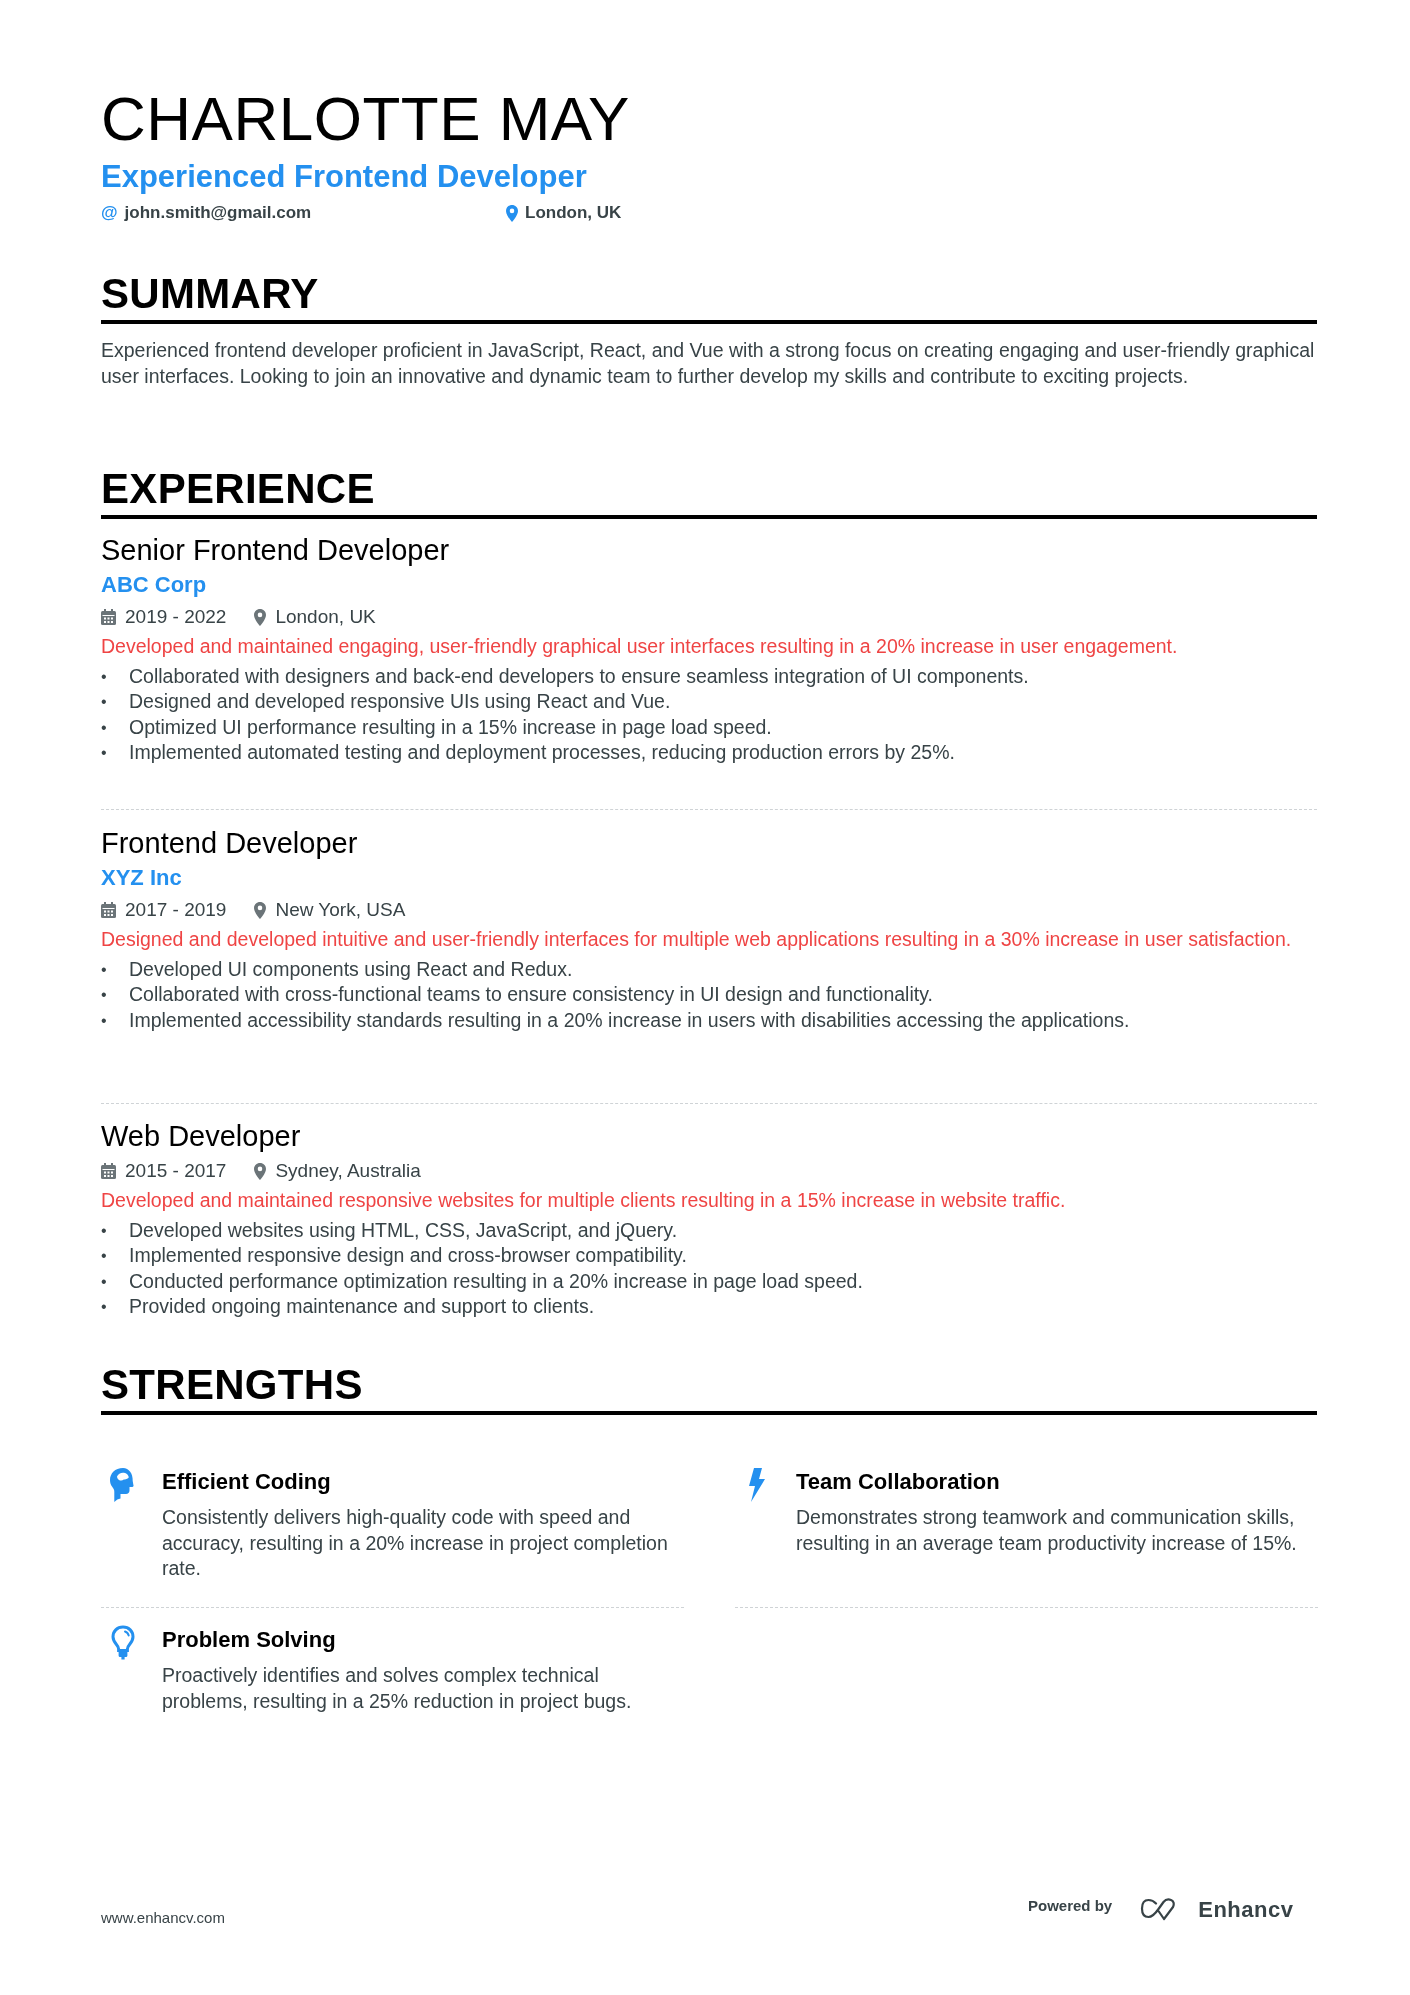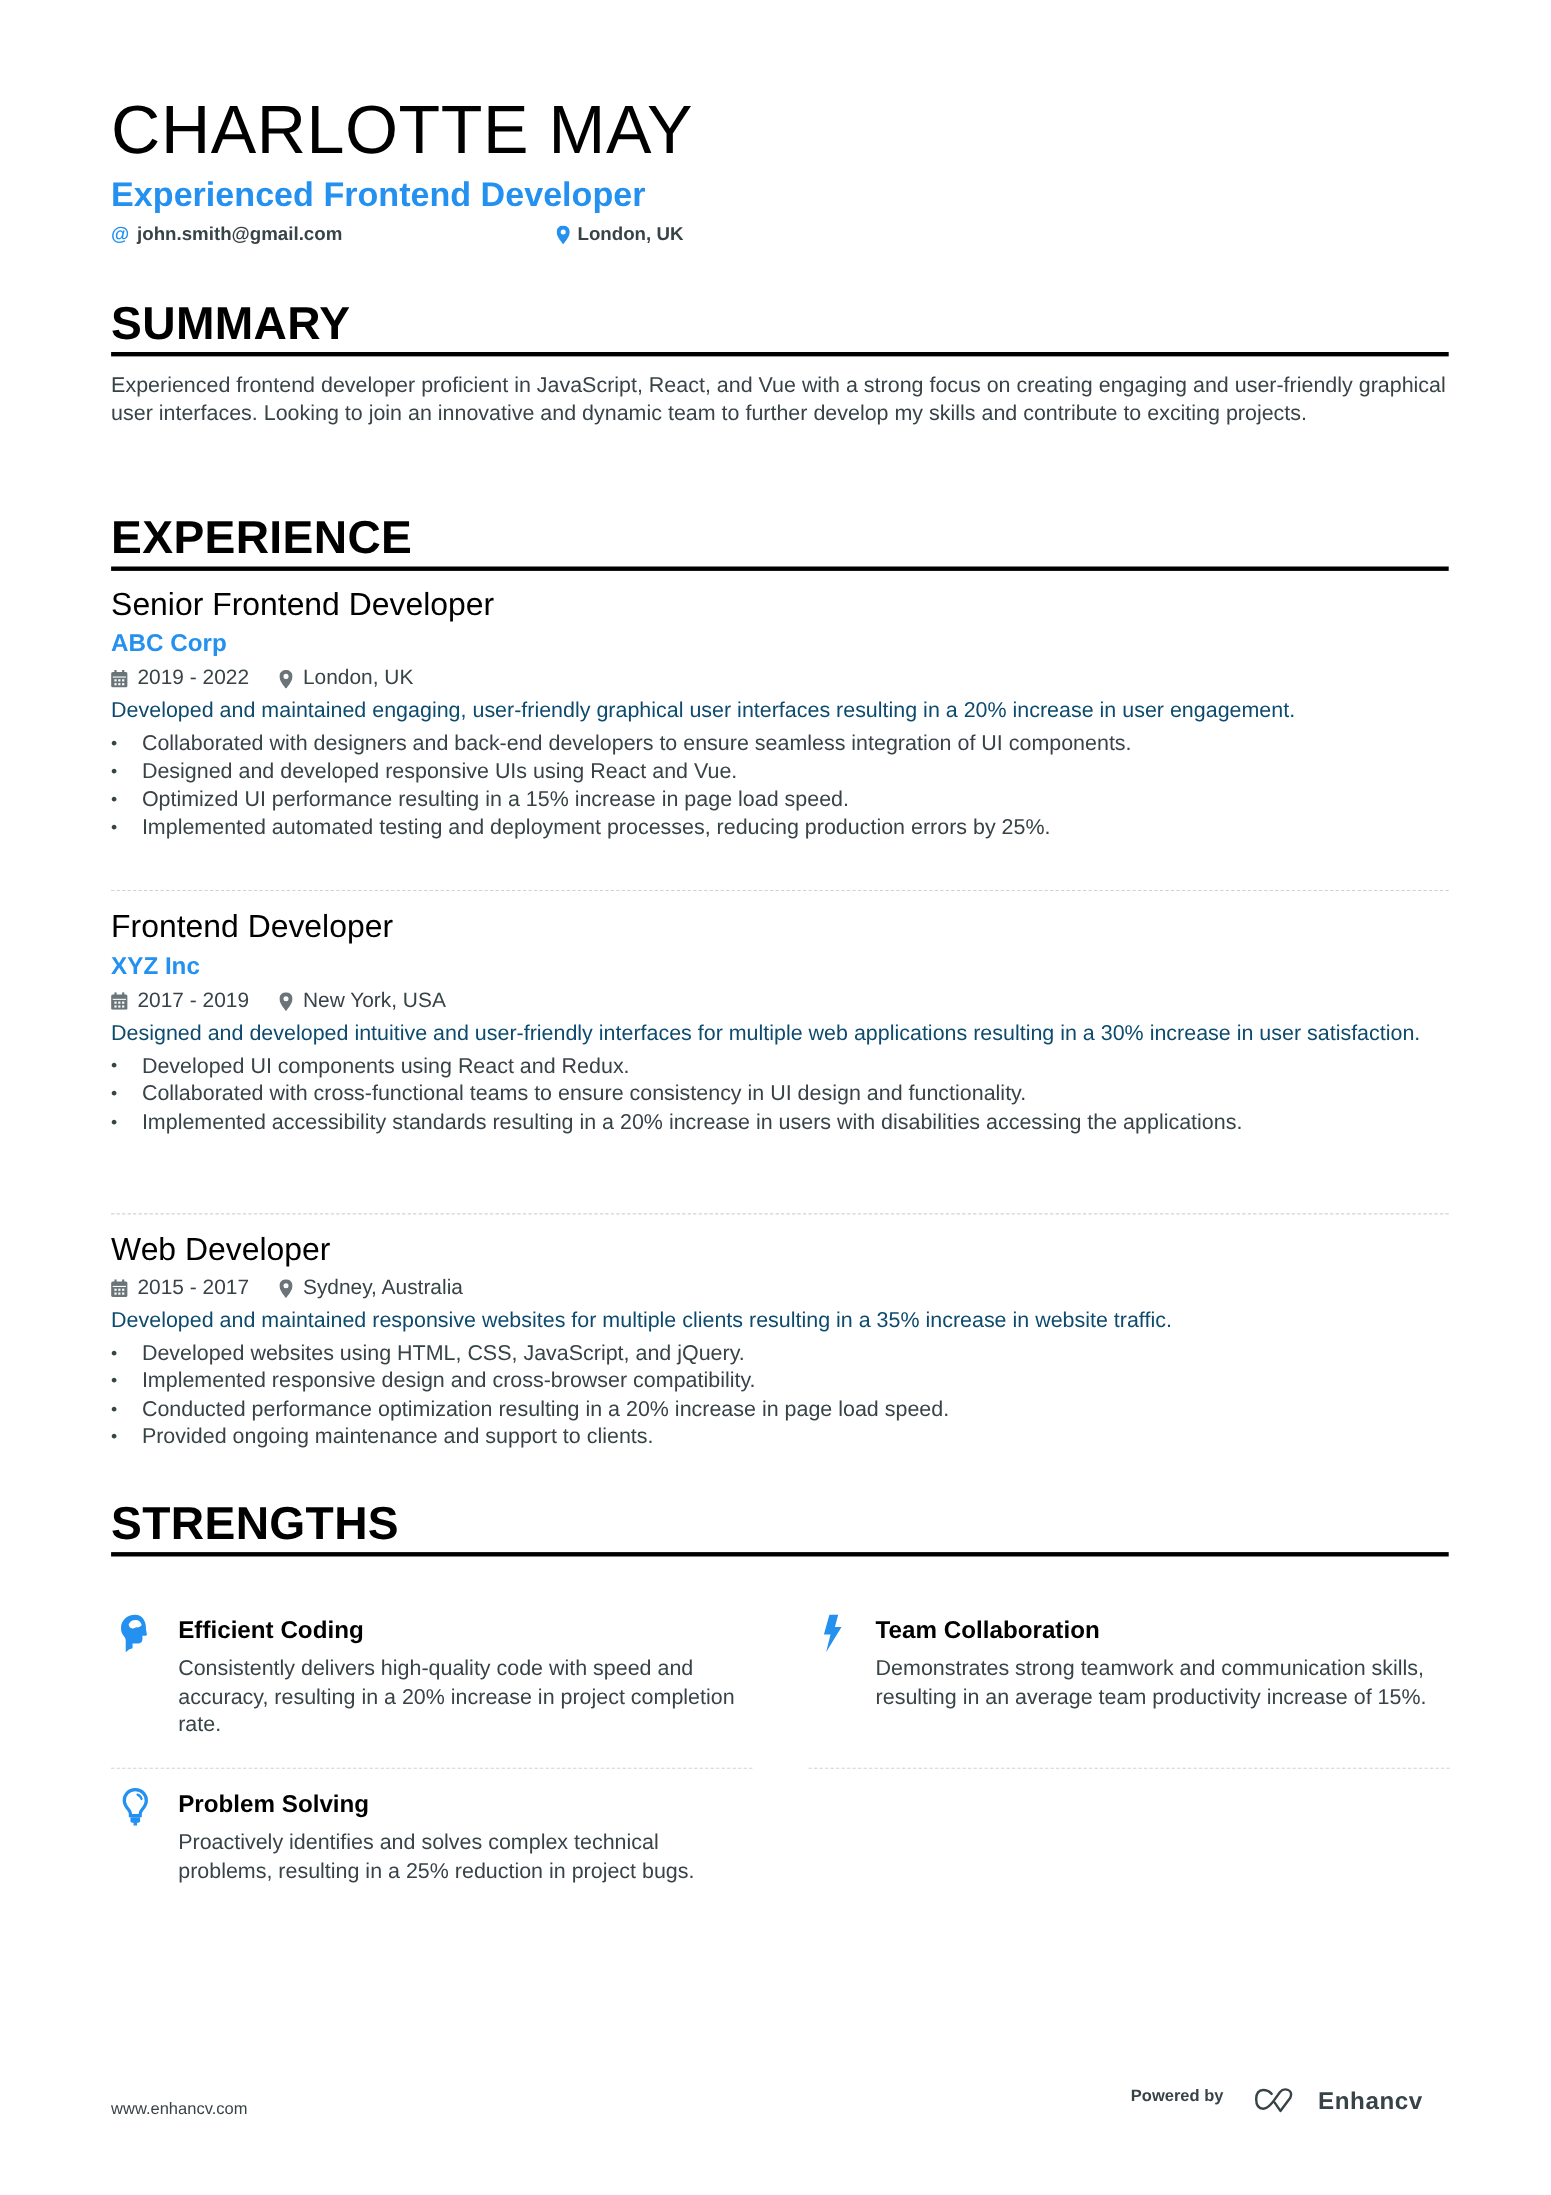--- a/index.html
+++ b/index.html
@@ -20,21 +20,21 @@
   .section-head .rule { height: 4px; background: #000; margin-top: 2px; }
 
   .summary-text { position: absolute; top: 338px; left: 0; width: 1216px; font-size: 19.5px; line-height: 25.5px; color: #384347; }
 
   .job { position: absolute; left: 0; width: 1216px; }
   .job-title { font-size: 29px; line-height: 36px; color: #000; white-space: nowrap; }
   .job-company { font-size: 22px; font-weight: 700; color: #2490ef; line-height: 30px; margin-top: 2px; }
   .job-meta { display: flex; align-items: center; font-size: 19px; line-height: 28px; color: #384347; margin-top: 3px; }
   .job-meta .m { display: inline-flex; align-items: center; margin-right: 28px; }
   .job-meta svg { margin-right: 9px; }
-  .job-desc { font-size: 19.5px; line-height: 25.5px; color: #0c4a6e; margin-top: 3px; }
+  .job-desc { font-size: 19.5px; line-height: 25.5px; color: #ef4444; margin-top: 3px; }
   .bullets { list-style: none; margin: 4px 0 0 0; padding: 0; }
   .bullets li { position: relative; padding-left: 28px; font-size: 19.5px; line-height: 25.5px; color: #384347; }
   .bullets li::before { content: "•"; position: absolute; left: 0; top: 0; color: #384347; font-size: 16px; }
   .divider { position: absolute; left: 0; width: 1216px; border-top: 1.5px dashed #cfd3d6; height: 0; }
 
   .strength { position: absolute; width: 560px; }
   .strength .s-icon { position: absolute; left: 6px; top: 0; width: 32px; height: 36px; }
   .strength .s-title { position: absolute; left: 61px; top: 2px; font-size: 22px; font-weight: 700; color: #000; white-space: nowrap; }
   .strength .s-text { position: absolute; left: 61px; top: 38px; width: 520px; font-size: 19.5px; line-height: 25.5px; color: #384347; }
   .s-divider { position: absolute; width: 583px; border-top: 1.5px dashed #cfd3d6; height: 0; }
@@ -172,21 +172,21 @@
           </svg>
         <span>2015 - 2017</span>
       </span>
       <span class="m">
         <svg width="12" height="17" viewBox="0 0 12 17">
             <path d="M6 0C2.7 0 0 2.6 0 5.9 0 10.3 6 17 6 17s6-6.7 6-11.1C12 2.6 9.3 0 6 0zm0 8.2a2.3 2.3 0 1 1 0-4.6 2.3 2.3 0 0 1 0 4.6z" fill="#6b7478"></path>
           </svg>
         <span>Sydney, Australia</span>
       </span>
     </div>
-    <div class="job-desc">Developed and maintained responsive websites for multiple clients resulting in a 35% increase in website traffic.</div>
+    <div class="job-desc">Developed and maintained responsive websites for multiple clients resulting in a 15% increase in website traffic.</div>
     <ul class="bullets">
       <li>Developed websites using HTML, CSS, JavaScript, and jQuery.</li>
       <li>Implemented responsive design and cross-browser compatibility.</li>
       <li>Conducted performance optimization resulting in a 20% increase in page load speed.</li>
       <li>Provided ongoing maintenance and support to clients.</li>
     </ul>
   </div>
 
   <div class="section-head" style="top:1361px;">
     <h2>STRENGTHS</h2>

